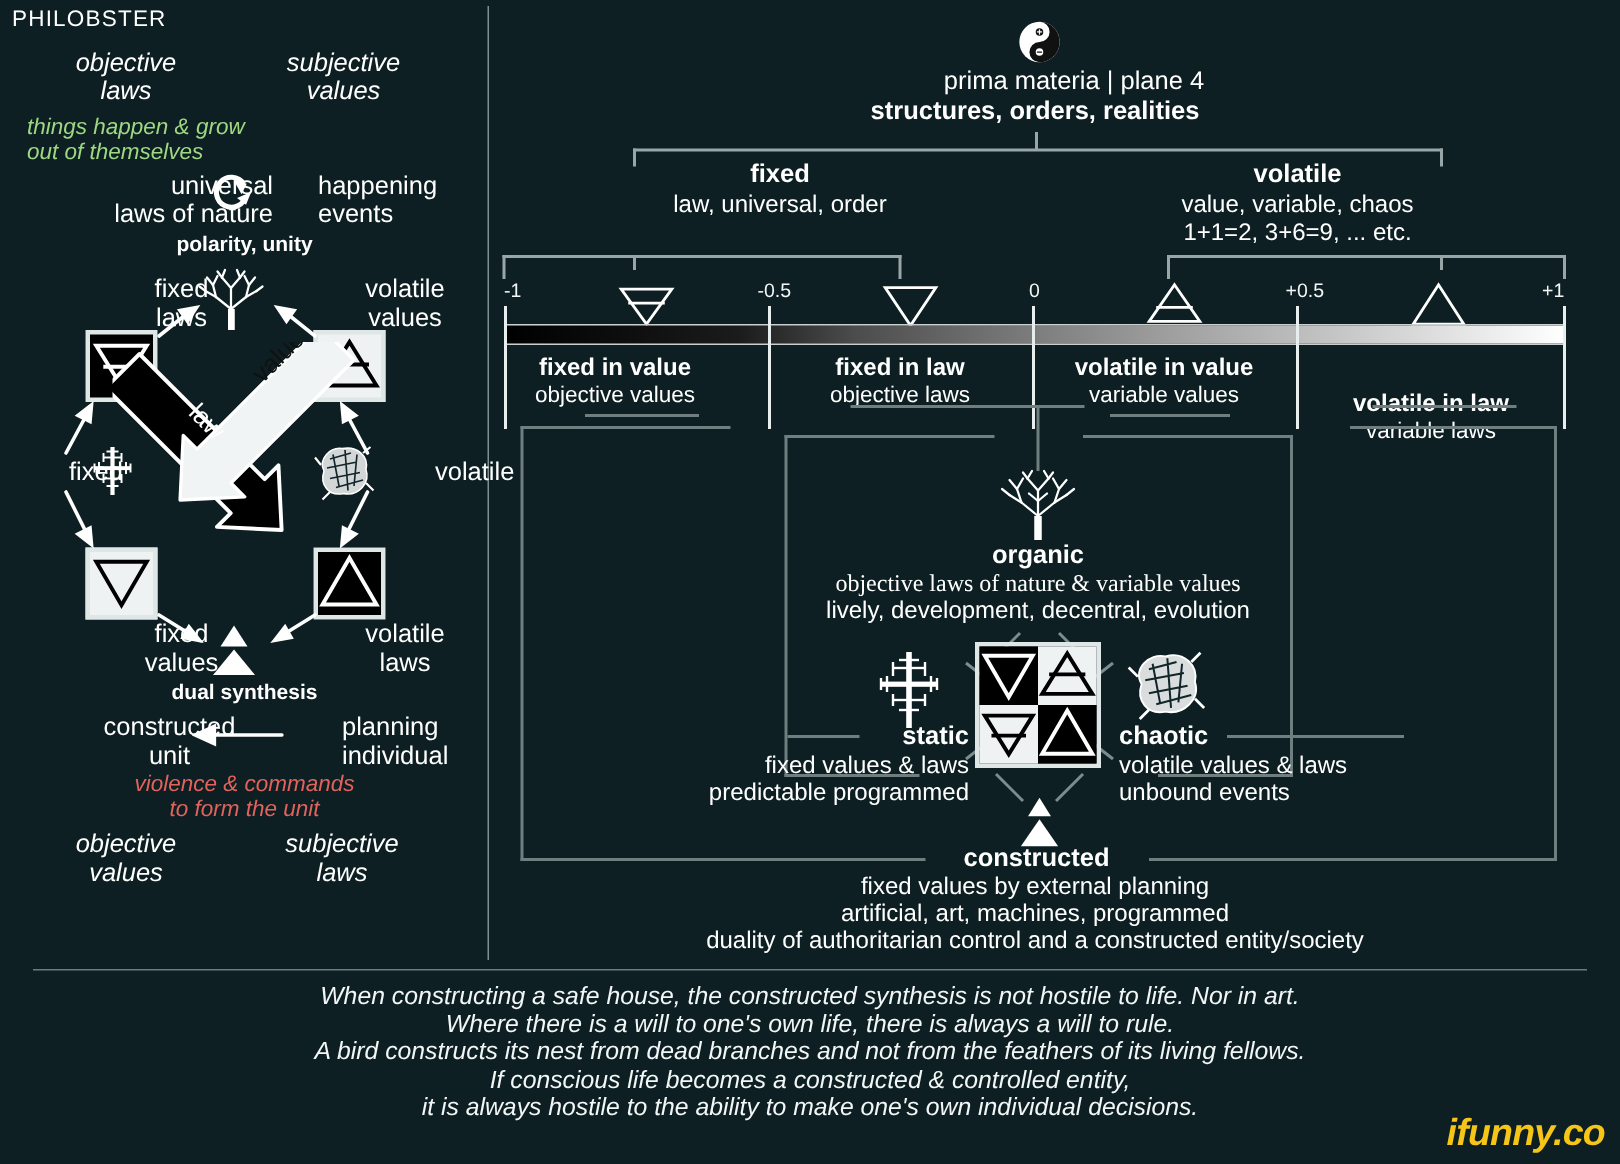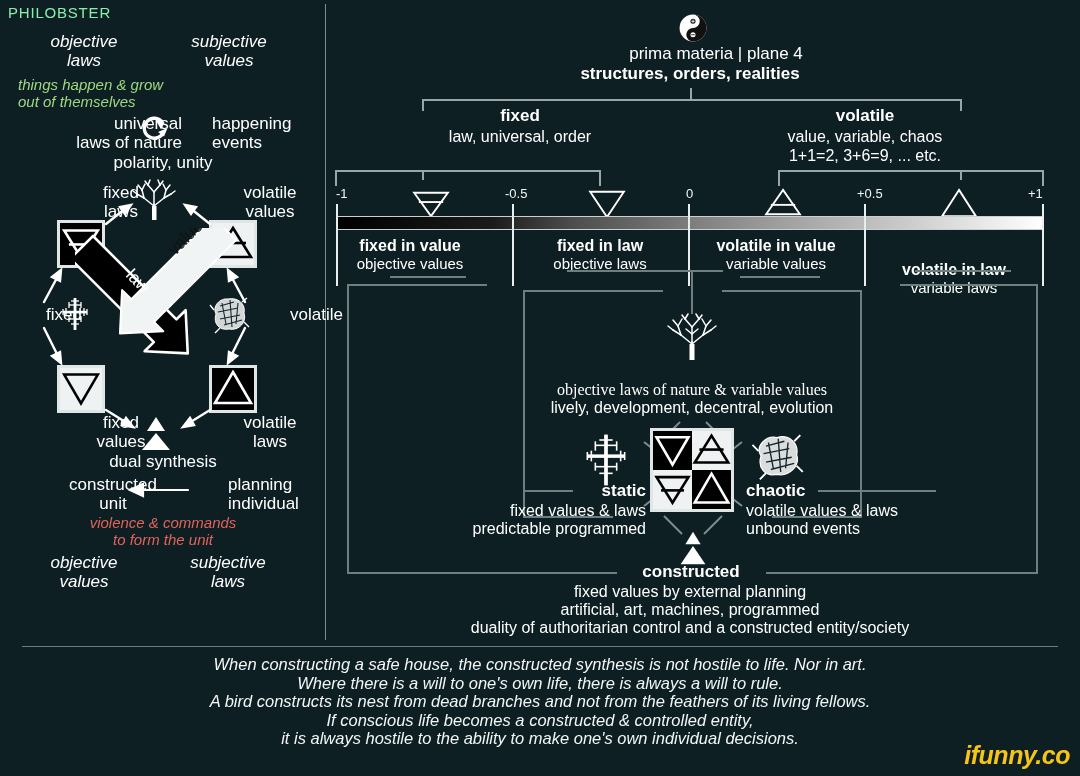--- a/index.html
+++ b/index.html
@@ -21,29 +21,29 @@
     position:absolute;right:10px;bottom:6px;
     font-size:25px;font-weight:bold;font-style:italic;
     color:#f5c518;letter-spacing:-0.5px;
   }
 
   
   .vdivider{position:absolute;left:325px;top:4px;width:1px;height:636px;background:#7d8f90;}
   .hdivider{position:absolute;left:22px;top:646px;width:1036px;height:1px;background:#6b7c7d;}
 
   
-  .philobster{position:absolute;left:8px;top:4px;font-size:15px;color:#86efac;letter-spacing:0.8px;}
+  .philobster{position:absolute;left:8px;top:4px;font-size:15px;color:#ffffff;letter-spacing:0.8px;}
 
   
   .lp{position:absolute;}
   .txt-it{font-style:italic;font-size:17px;line-height:19px;}
   .green{color:#9fd882;font-style:italic;font-size:15px;line-height:17px;}
   .red{color:#e2625c;font-style:italic;font-size:15px;line-height:17px;}
   .lbl{font-size:17px;line-height:19px;margin-left:40px;}
-  .lbl-b{font-size:17px;line-height:19px;font-weight:normal;}
+  .lbl-b{font-size:14px;line-height:19px;font-weight:bold;}
 
   
   .sym-box{
     position:absolute;width:48px;height:48px;
     box-sizing:border-box;border:3px solid #dfe6e6;
   }
   .sym-box.dark{background:#000;}
   .sym-box.light{background:#eef2f2;}
   .sym-box svg{display:block;width:42px;height:42px;}
 
@@ -442,20 +442,21 @@
       <path d="M49 18 L54 14"></path>
         <path d="M23 7 L20 3"></path>
         <path d="M23 7 L26 2"></path>
       <path d="M37 7 L40 3"></path>
         <path d="M37 7 L34 2"></path>
         <path d="M30 22 L24 17"></path>
       <path d="M30 22 L36 17"></path>
     </g>
     <rect x="27.5" y="32" width="5" height="16" fill="#ffffff"></rect>
   </svg>
+  <div class="rp r-head-b" style="left:542px;top:360px;width:300px;text-align:center;">organic</div>
   <div class="rp r-sub" style="left:500px;top:380px;width:384px;text-align:center;font-family:Liberation Serif, serif;">objective laws of nature &amp; variable values</div>
   <div class="rp r-sub" style="left:500px;top:398px;width:384px;text-align:center;">lively, development, decentral, evolution</div>
 
   <svg class="abs" style="left:612px;top:412px;" width="162" height="152" viewBox="0 0 162 152">
     <g stroke="#7d8c8d" stroke-width="2">
       <path d="M50 28 L68 10"></path>
         <path d="M112 28 L94 10"></path>
       <path d="M50 44 L32 30"></path>
         <path d="M112 44 L130 30"></path>
       <path d="M50 80 L32 94"></path>

